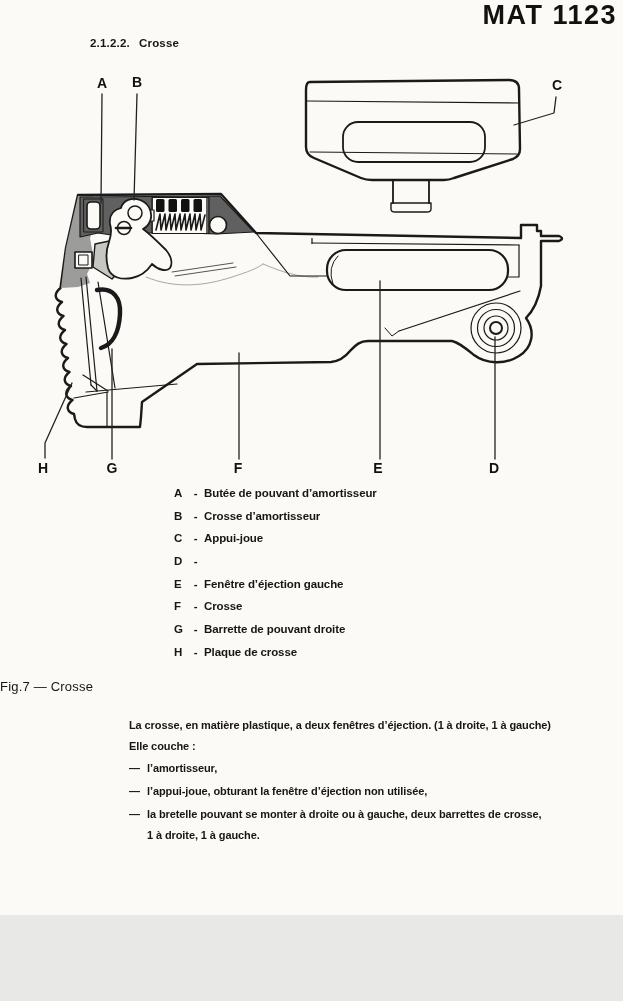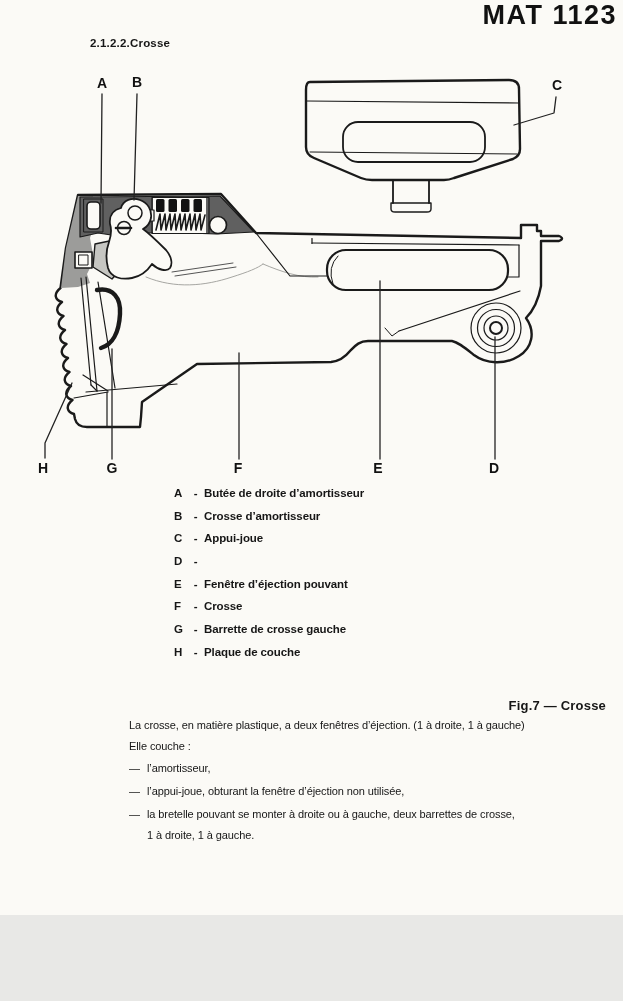--- a/index.html
+++ b/index.html
@@ -14,38 +14,38 @@
   }
   .doc-code{
     position:absolute;top:0;right:6px;
     font-size:27px;font-weight:700;letter-spacing:1.5px;
     color:#111;
   }
   .section-heading{
     position:absolute;left:90px;top:37px;
     font-size:11.5px;font-weight:700;letter-spacing:.2px;
   }
-  .section-heading .num{}
+  .section-heading .num{margin-right:9px;}
   .diagram{position:absolute;left:0;top:70px;width:623px;height:410px;}
   .diagram svg{position:absolute;left:0;top:0;}
   .callout{
     position:absolute;width:14px;text-align:center;
     font-size:14px;font-weight:700;color:#111;line-height:1;
   }
   .legend{position:absolute;left:174px;top:487px;font-size:11.5px;font-weight:700;}
   .legend-row{display:flex;height:22.7px;align-items:flex-start;white-space:nowrap;letter-spacing:-.1px;}
   .legend-row .lt{width:13px;}
   .legend-row .sep{width:17px;text-align:center;}
   .fig-caption{
-    position:absolute;left:0;top:698px;width:606px;text-align:right;
-    font-size:13px;font-weight:700;letter-spacing:.2px;
+    position:absolute;left:0;top:679px;width:606px;text-align:left;
+    font-size:13px;font-weight:400;letter-spacing:.2px;
   }
   .body-line{
     position:absolute;left:129px;
-    font-size:11px;font-weight:400;letter-spacing:-.1px;white-space:nowrap;
+    font-size:11px;font-weight:700;letter-spacing:-.1px;white-space:nowrap;
   }
   .bullet-dash{display:inline-block;width:18px;}
   .footer-year{position:absolute;left:8px;top:960px;font-size:12.5px;font-weight:700;}
   .footer-page{position:absolute;right:10px;top:970px;font-size:12.5px;font-weight:400;}
 </style>
 </head>
 <body>
 
 <div class="page">
 
@@ -188,55 +188,55 @@
     <span class="callout" style="left:371px;top:391px">E</span>
     <span class="callout" style="left:231px;top:391px">F</span>
     <span class="callout" style="left:105px;top:391px">G</span>
     <span class="callout" style="left:36px;top:391px">H</span>
   </div>
 
   <div class="legend">
     <div class="legend-row">
         <span class="lt">A</span>
         <span class="sep">-</span>
-        <span>Butée de droite d’amortisseur</span>
+        <span>Butée de pouvant d’amortisseur</span>
       </div>
     <div class="legend-row">
         <span class="lt">B</span>
         <span class="sep">-</span>
         <span>Crosse d’amortisseur</span>
       </div>
     <div class="legend-row">
         <span class="lt">C</span>
         <span class="sep">-</span>
         <span>Appui-joue</span>
       </div>
     <div class="legend-row">
         <span class="lt">D</span>
         <span class="sep">-</span>
       </div>
     <div class="legend-row">
         <span class="lt">E</span>
         <span class="sep">-</span>
-        <span>Fenêtre d’éjection pouvant</span>
+        <span>Fenêtre d’éjection gauche</span>
       </div>
     <div class="legend-row">
         <span class="lt">F</span>
         <span class="sep">-</span>
         <span>Crosse</span>
       </div>
     <div class="legend-row">
         <span class="lt">G</span>
         <span class="sep">-</span>
-        <span>Barrette de crosse gauche</span>
+        <span>Barrette de pouvant droite</span>
       </div>
     <div class="legend-row">
         <span class="lt">H</span>
         <span class="sep">-</span>
-        <span>Plaque de couche</span>
+        <span>Plaque de crosse</span>
       </div>
   </div>
 
   <div class="fig-caption">Fig.7 — Crosse</div>
 
   <div class="body-line" style="top:719px">La crosse, en matière plastique, a deux fenêtres d’éjection.  (1 à droite, 1 à gauche)</div>
   <div class="body-line" style="top:740px">Elle couche  :</div>
 
   <div class="body-line" style="top:762px">
     <span class="bullet-dash">—</span><span>l’amortisseur,</span>

